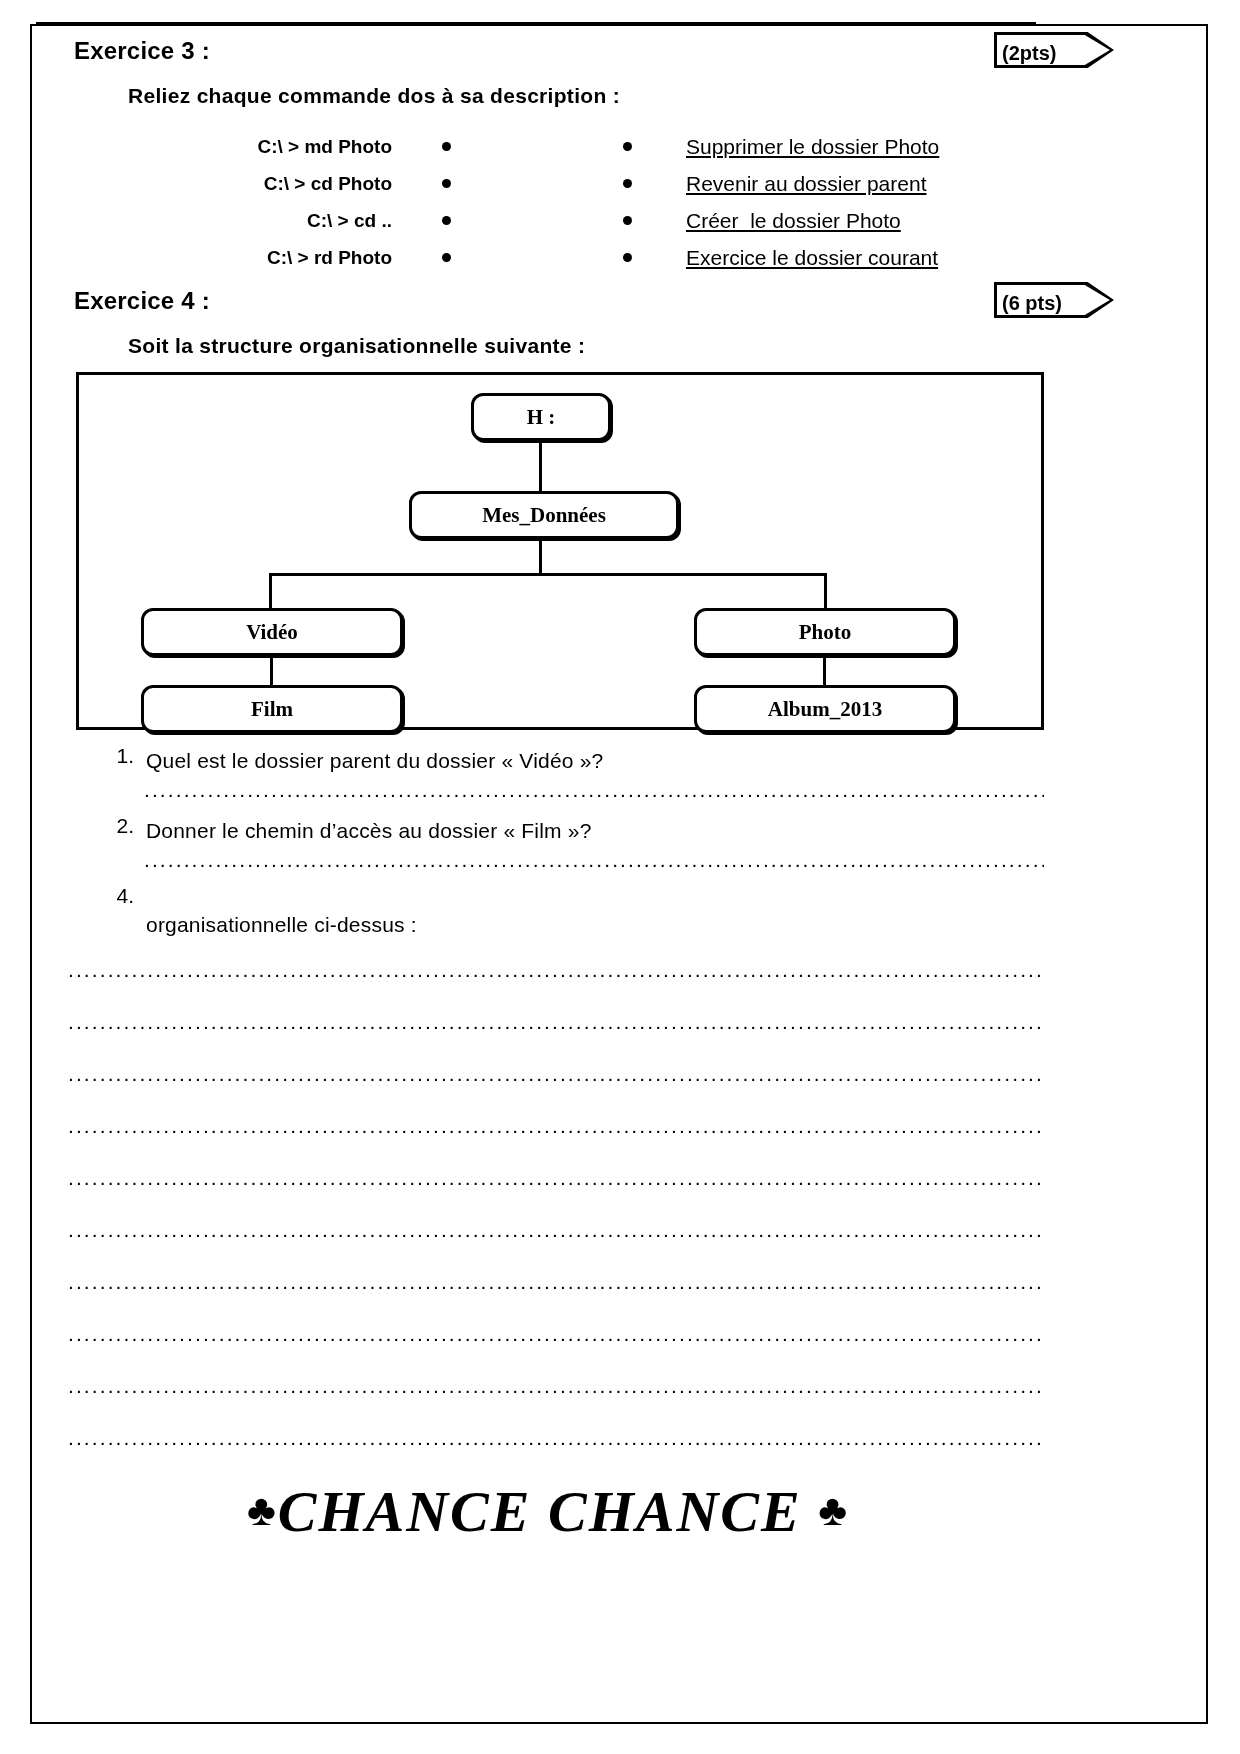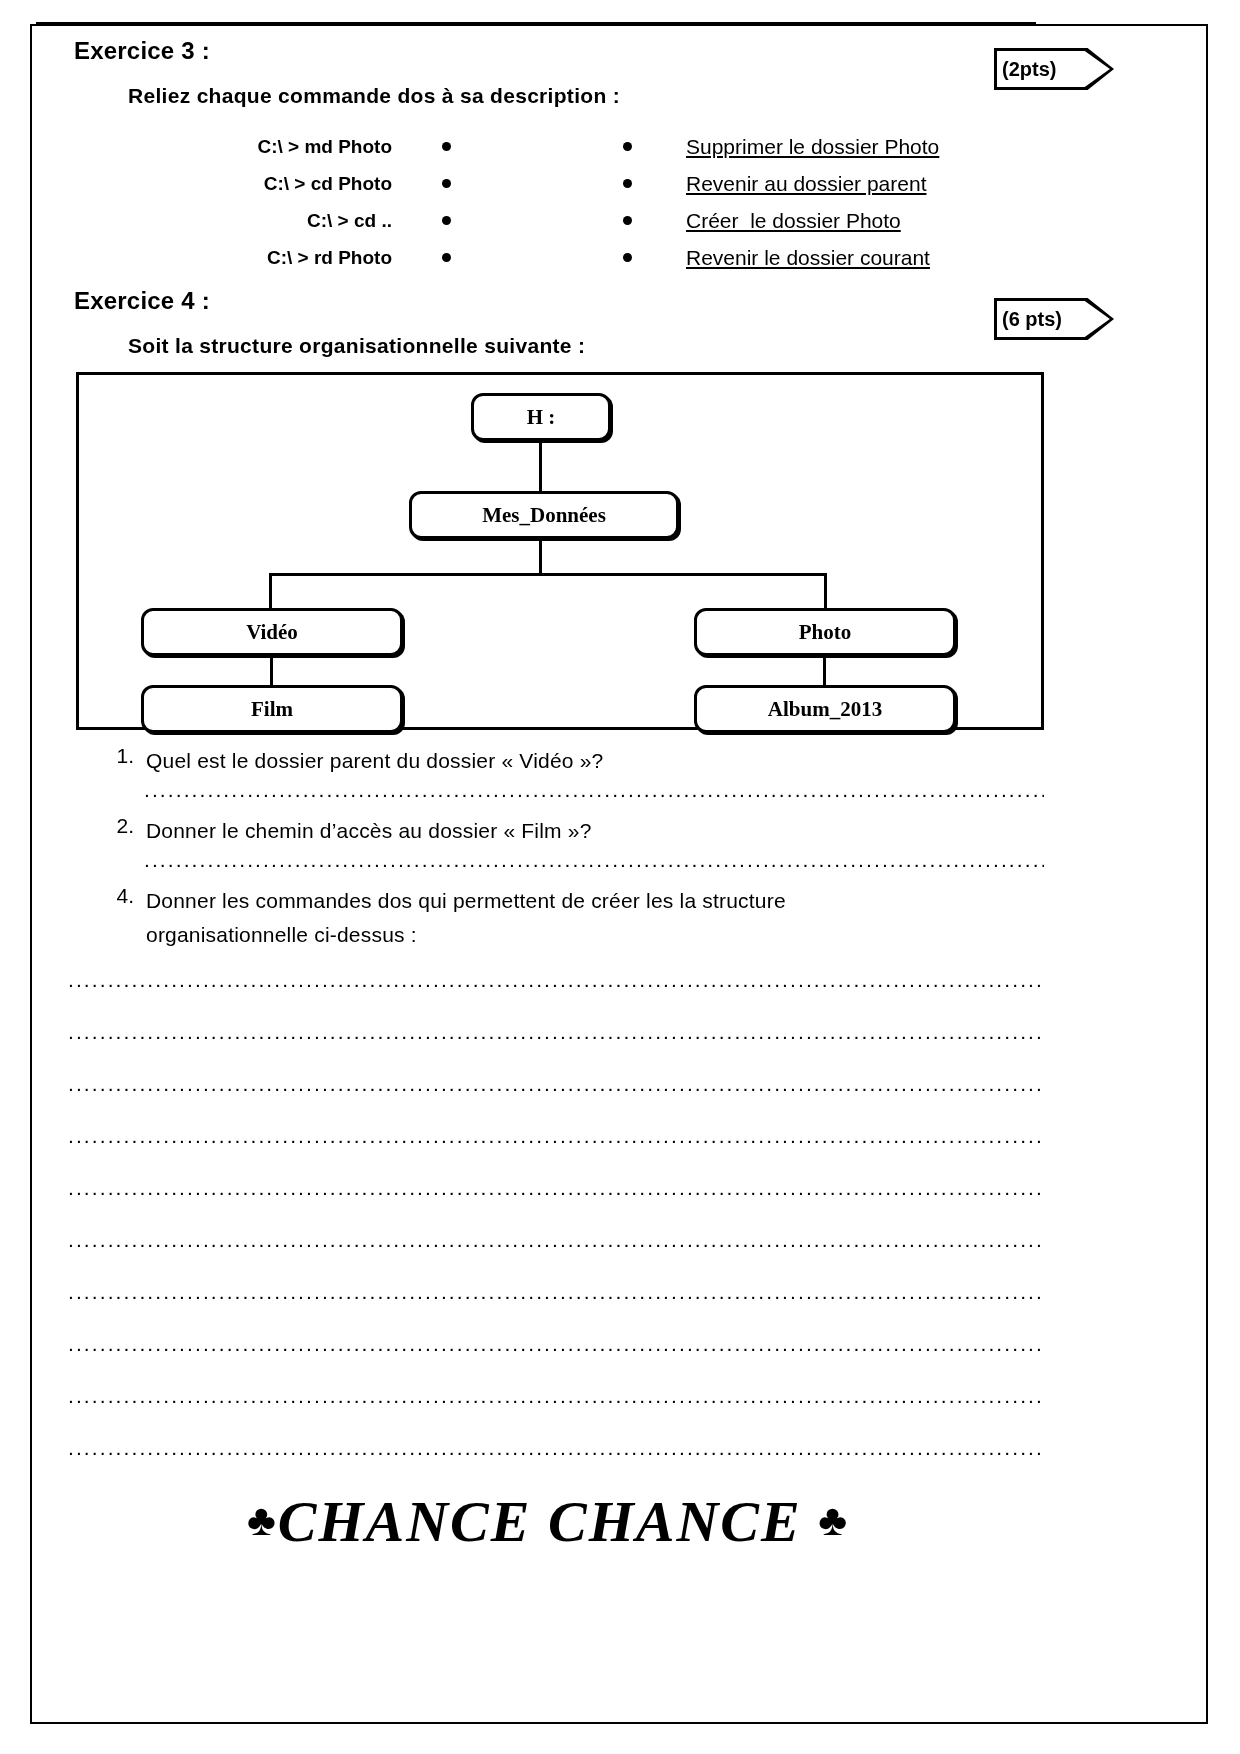--- a/index.html
+++ b/index.html
@@ -57,22 +57,21 @@
     font-weight: bold;
     letter-spacing: 0.2px;
     line-height: 34px;
     margin-left: 12px;
   }
   .pts-badge {
     position: absolute;
     right: -80px;
     top: -2px;
     width: 120px;
-    height: 42px;
-    margin-top: 16px;
+    height: 36px;
   }
   .pts-badge .shape {
     position: absolute;
     inset: 0;
     background: #000;
     clip-path: polygon(0 0, 78% 0, 100% 50%, 78% 100%, 0 100%);
   }
   .pts-badge .shape-inner {
     position: absolute;
     left: 3px;
@@ -244,21 +243,21 @@
       <span class="dot"></span>
       <span class="gap-left"></span>
       <span class="dot"></span>
       <span class="match-right">Créer  le dossier Photo</span>
     </div>
     <div class="match-row">
       <span class="match-left">C:\ &gt; rd Photo</span>
       <span class="dot"></span>
       <span class="gap-left"></span>
       <span class="dot"></span>
-      <span class="match-right">Revenir le dossier courant</span>
+      <span class="match-right">Exercice le dossier courant</span>
     </div>
   </div>
 
   <div class="ex-header" style="margin-top:8px; margin-left:-0px;">
     <span class="ex-title">Exercice 4 :</span>
     <span class="pts-badge">
       <span class="shape"></span>
       <span class="shape-inner"></span>
       <span class="pts-label">(6 pts)</span>
     </span>
@@ -302,21 +301,20 @@
 
     <div class="qrow">
       <span class="qnum">2.</span>
       <span class="qtext">Donner le chemin d’accès au dossier «  Film »?</span>
     </div>
     <div class="dotline indent">................................................................................................................................................................................................................</div>
     <div class="q-answer-gap"></div>
 
     <div class="qrow">
       <span class="qnum">4.</span>
-      <span class="qtext">Donner les commandes dos qui permettent de créer les la structure</span>
     </div>
     <div class="qrow">
       <span class="qnum"></span>
       <span class="qtext">organisationnelle ci-dessus :</span>
     </div>
   </div>
 
   <div class="answer-lines">
     <div class="dotline full">...........................................................................................................................................................................................................................................</div>
     <div class="dotline full">...........................................................................................................................................................................................................................................</div>

